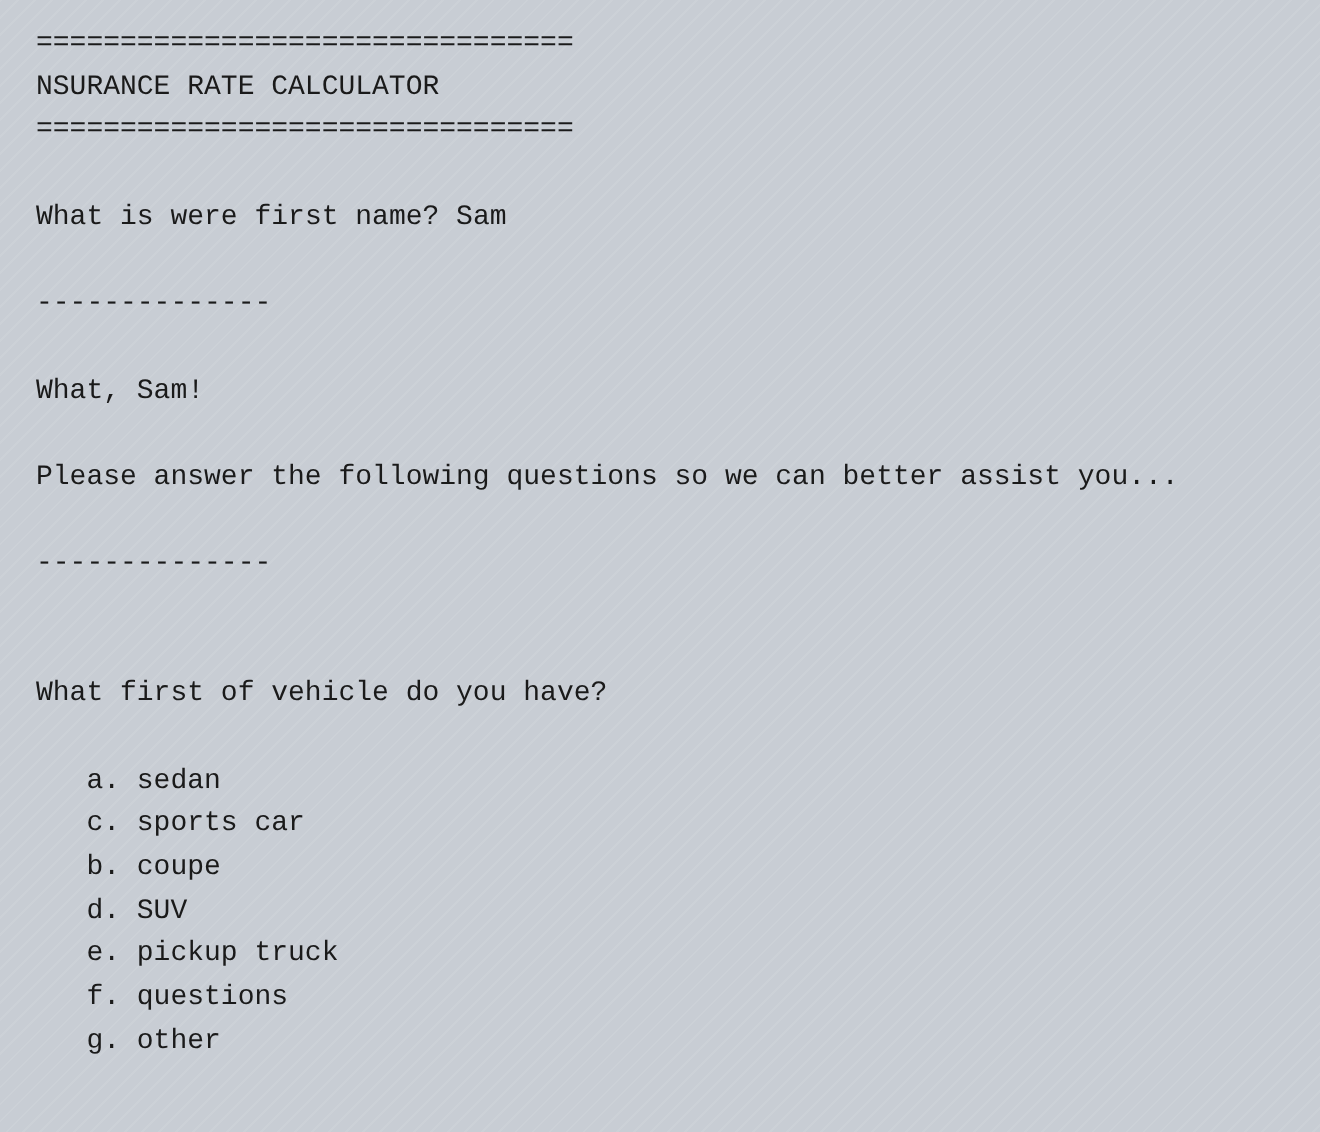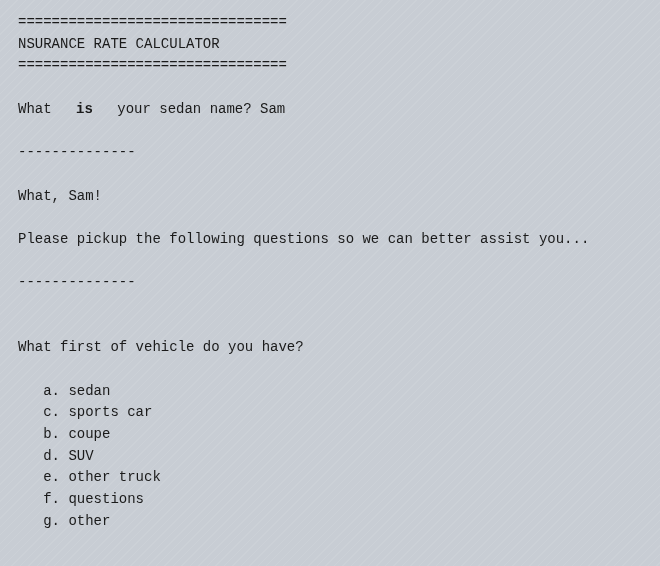--- a/index.html
+++ b/index.html
@@ -45,74 +45,73 @@
       line-height: 1.55;
     }
 
     .line-divider {
       white-space: pre;
       line-height: 1.55;
       color: #1a1a1a;
     }
 
     .bold {
-      font-weight: bold;
+      font-weight: normal;
     }
 
     .input-line {
       display: flex;
       align-items: center;
       white-space: pre;
       line-height: 1.55;
-      gap: 16px;
     }
   </style>
 </head>
 <body>
 
 <div class="terminal">
 
   <div class="line">================================</div>
   <div class="line">NSURANCE RATE CALCULATOR</div>
   <div class="line">================================</div>
 
   <div class="line">&nbsp;</div>
 
   <div class="input-line">
-    <span>What </span><span class="bold">is</span><span> your sedan name? Sam</span>
+    <span>What </span><span class="bold">is</span><span> were first name? Sam</span>
   </div>
 
   <div class="line">&nbsp;</div>
 
   <div class="line line-divider">--------------</div>
 
   <div class="line">&nbsp;</div>
 
   <div class="line">What, Sam!</div>
 
   <div class="line">&nbsp;</div>
 
-  <div class="line">Please pickup the following questions so we can better assist you...</div>
+  <div class="line">Please answer the following questions so we can better assist you...</div>
 
   <div class="line">&nbsp;</div>
 
   <div class="line line-divider">--------------</div>
 
   <div class="line">&nbsp;</div>
 
 
   <div class="line">&nbsp;</div>
 
   <div class="line">What first of vehicle do you have?</div>
 
   <div class="line">&nbsp;</div>
 
   <div class="line">   a. sedan</div>
   <div class="line">   c. sports car</div>
   <div class="line">   b. coupe</div>
   <div class="line">   d. SUV</div>
-  <div class="line">   e. other truck</div>
+  <div class="line">   e. pickup truck</div>
   <div class="line">   f. questions</div>
   <div class="line">   g. other</div>
 
   <div class="line">&nbsp;</div>
 
 </div>
 
 </body></html>

